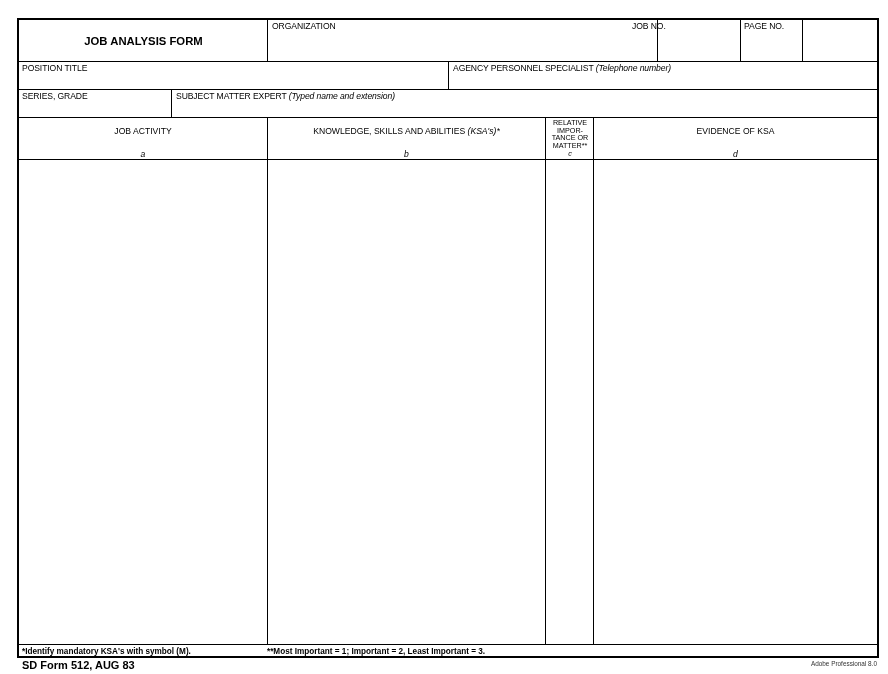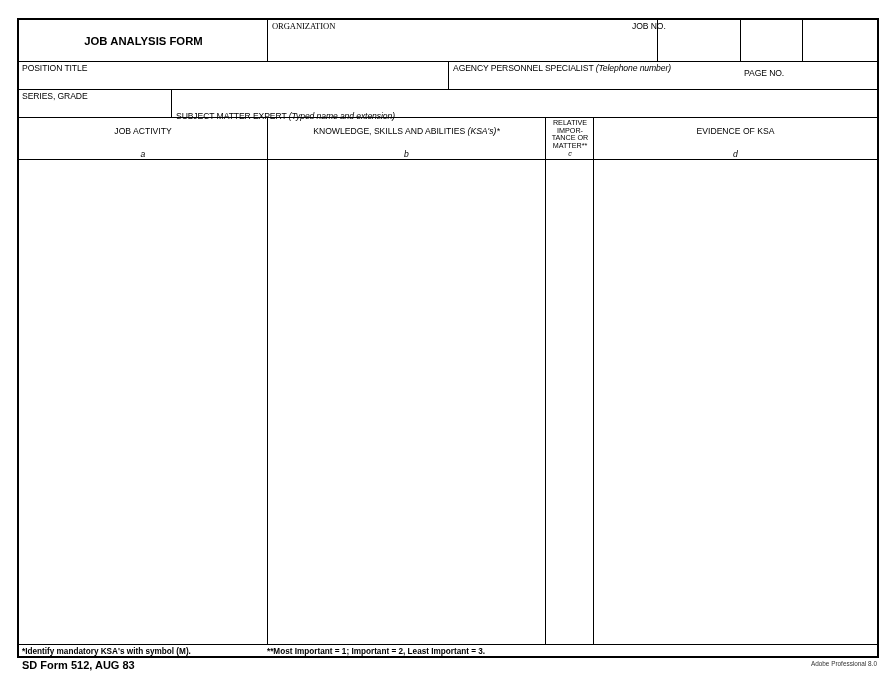--- a/index.html
+++ b/index.html
@@ -28,32 +28,32 @@
     .field { position: absolute; }
   </style>
 </head>
 <body>
 
 <div class="form">
 
   <div class="title">JOB ANALYSIS FORM</div>
 
   <div class="vline" style="left:248px; top:0; height:41px;"></div>
-  <div class="field" style="left:249px; top:0; width:389px; height:41px;font-family:Liberation Serif, serif;">
+  <div class="field" style="left:249px; top:0; width:389px; height:41px;">
     <span class="lbl" style="left:4px; top:1px;">ORGANIZATION</span>
   </div>
 
   <div class="vline" style="left:638px; top:0; height:41px;"></div>
   <div class="field" style="left:610px; top:0; width:83px; height:41px;">
     <span class="lbl" style="left:3px; top:1px;">JOB NO.</span>
   </div>
 
   <div class="vline" style="left:721px; top:0; height:41px;"></div>
   <div class="field" style="left:722px; top:0; width:62px; height:41px;">
-    <span class="lbl" style="left:3px; top:1px;margin-top:47px;">PAGE NO.</span>
+    <span class="lbl" style="left:3px; top:1px;">PAGE NO.</span>
   </div>
 
   <div class="vline" style="left:783px; top:0; height:41px;"></div>
 
   <div class="hline" style="left:0; top:41px; width:858px;"></div>
 
   <div class="field" style="left:0; top:42px; width:429px; height:27px;">
     <span class="lbl" style="left:3px; top:1px;">POSITION TITLE</span>
   </div>
   <div class="vline" style="left:429px; top:42px; height:28px;"></div>
@@ -61,21 +61,21 @@
     <span class="lbl" style="left:4px; top:1px;"><span>AGENCY PERSONNEL SPECIALIST</span> <i>(Telephone number)</i></span>
   </div>
 
   <div class="hline" style="left:0; top:69px; width:858px;"></div>
 
   <div class="field" style="left:0; top:70px; width:152px; height:27px;">
     <span class="lbl" style="left:3px; top:1px;">SERIES, GRADE</span>
   </div>
   <div class="vline" style="left:152px; top:70px; height:28px;"></div>
   <div class="field" style="left:153px; top:70px; width:705px; height:27px;">
-    <span class="lbl" style="left:4px; top:1px;margin-top:20px;"><span>SUBJECT MATTER EXPERT</span> <i>(Typed name and extension)</i></span>
+    <span class="lbl" style="left:4px; top:1px;"><span>SUBJECT MATTER EXPERT</span> <i>(Typed name and extension)</i></span>
   </div>
 
   <div class="hline" style="left:0; top:97px; width:858px;"></div>
 
   <div class="center-lbl" style="left:0; top:6px; width:248px; top:106px;">JOB ACTIVITY</div>
   <div class="colletter" style="left:0; width:248px; top:129px;">a</div>
 
   <div class="vline" style="left:248px; top:98px; height:526px;"></div>
 
   <div class="center-lbl" style="left:249px; width:277px; top:106px;"><span>KNOWLEDGE, SKILLS AND ABILITIES</span> <i>(KSA's)*</i></div>

